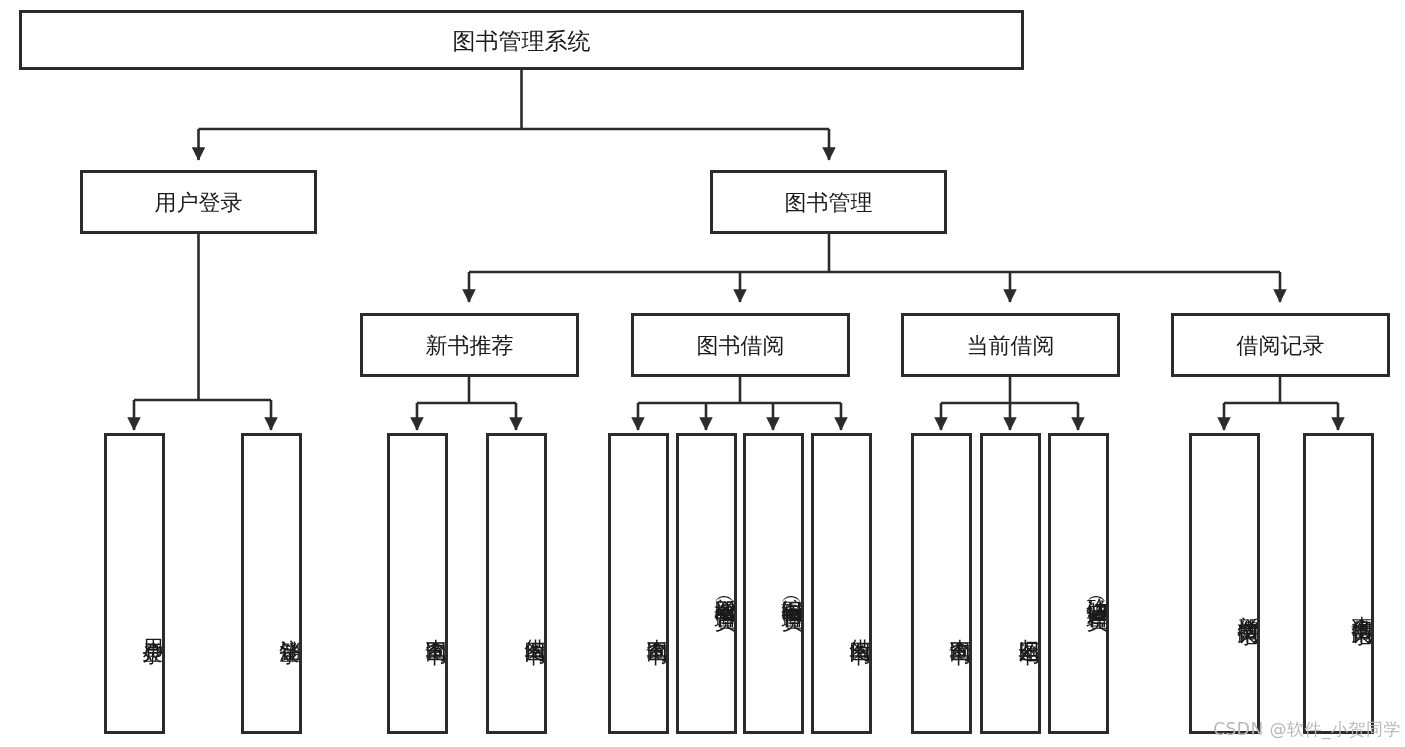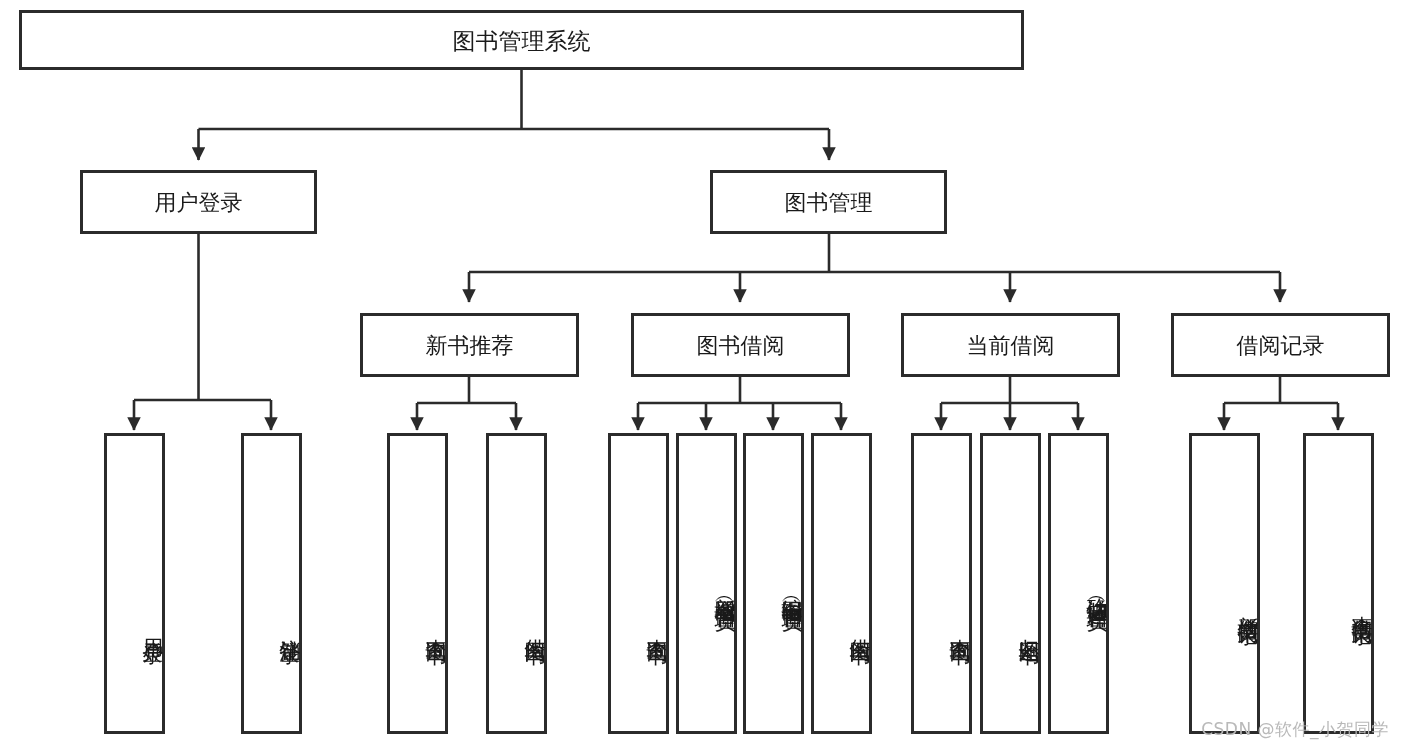--- a/index.html
+++ b/index.html
@@ -67,21 +67,21 @@
     color: #1a1a1a;
     white-space: nowrap;
     text-align: center;
     pointer-events: none;
     display: flex;
     align-items: flex-start;
     justify-content: center;
   }
   .watermark {
     position: absolute;
-    right: 16px;
+    right: 4px;
     bottom: 6px;
     font-family: "DejaVu Sans", "Liberation Sans", sans-serif;
     font-size: 17px;
     color: #b9b9b9;
     letter-spacing: 0.5px;
     white-space: nowrap;
   }
 </style>
 </head>
 <body>

